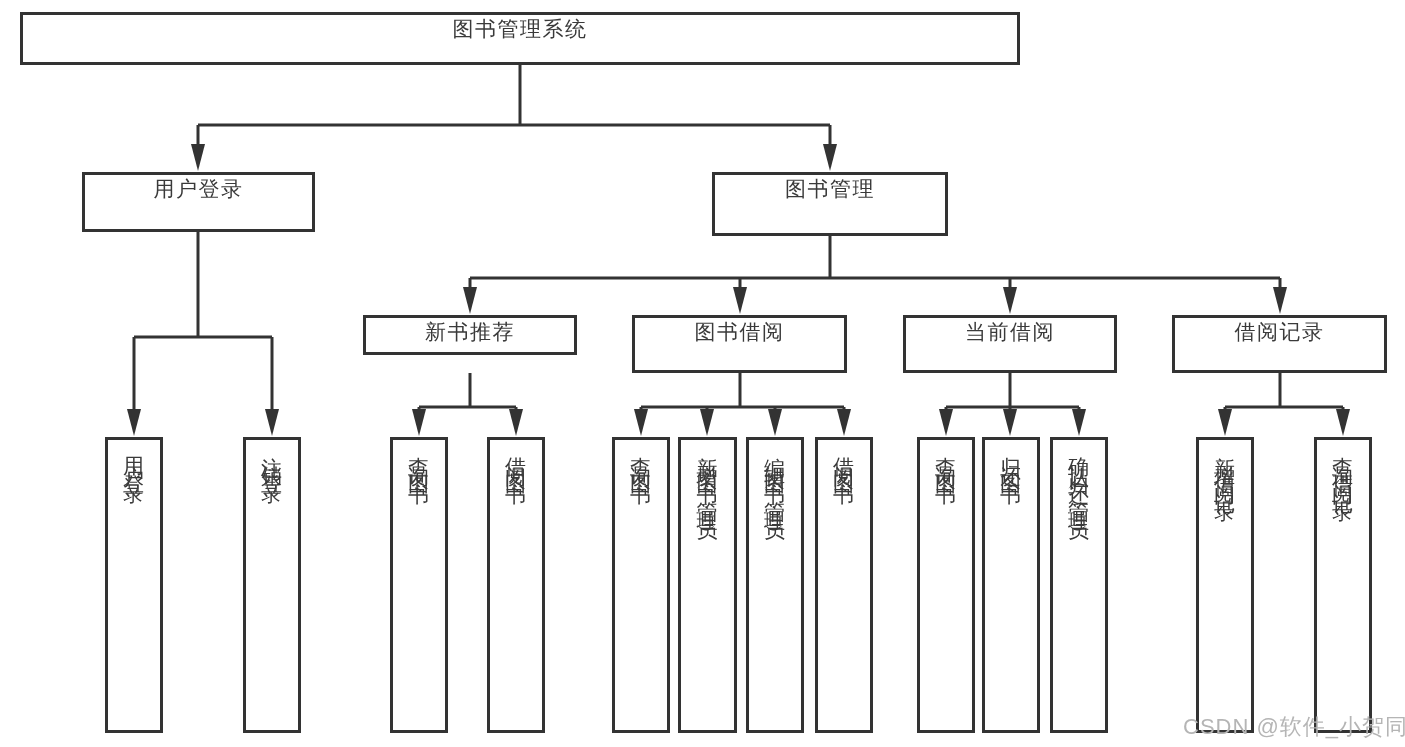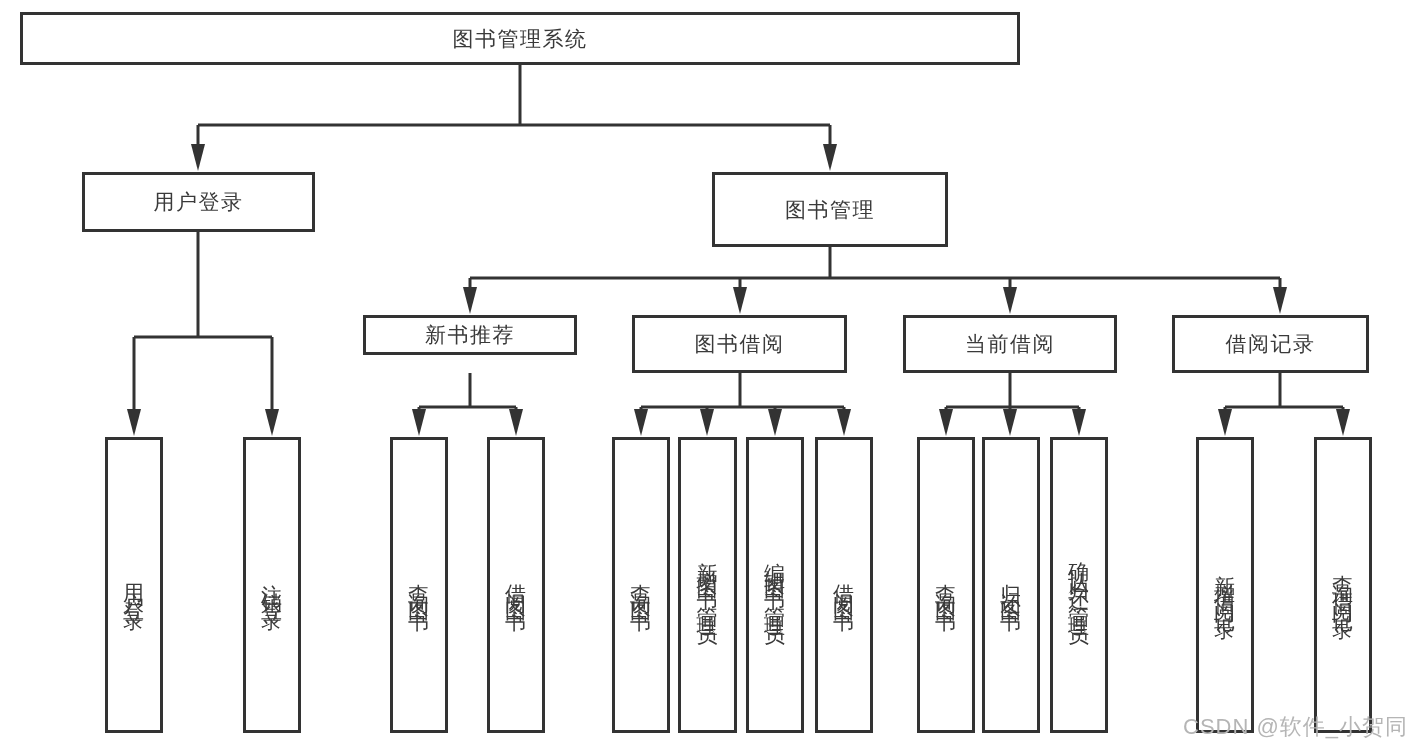--- a/index.html
+++ b/index.html
@@ -17,21 +17,21 @@
     overflow:hidden;
   }
   #wires{position:absolute;left:0;top:0;width:1405px;height:747px;}
   #wires .wire{stroke:var(--line);stroke-width:3;fill:none;}
   #wires .head{fill:var(--line);stroke:none;}
   .node{
     position:absolute;
     border:3px solid var(--line);
     background:var(--bg);
     color:var(--text);
-    display:flex;align-items:center;justify-content:center;
+    display:flex;align-items:flex-start;justify-content:center;
     box-sizing:border-box;
     font-size:21px;
     letter-spacing:1.5px;
   }
   .leaf span{
     writing-mode:vertical-rl;
     text-orientation:mixed;
     letter-spacing:9px;
     line-height:1;
     font-size:21px;
@@ -106,34 +106,34 @@
       <polygon class="head" points="1336,409 1350,409 1343,436"></polygon>
     </svg>
 
   <div class="node" style="left:20px;top:12px;width:1000px;height:53px">
     <span>图书管理系统</span>
   </div>
 
   <div class="node" style="left:82px;top:172px;width:233px;height:60px">
     <span>用户登录</span>
   </div>
-  <div class="node" style="left:712px;top:172px;width:236px;height:75px">
+  <div class="node" style="left:712px;top:172px;width:236px;height:64px">
     <span>图书管理</span>
   </div>
 
   <div class="node" style="left:363px;top:315px;width:214px;height:40px">
     <span>新书推荐</span>
   </div>
   <div class="node" style="left:632px;top:315px;width:215px;height:58px">
     <span>图书借阅</span>
   </div>
   <div class="node" style="left:903px;top:315px;width:214px;height:58px">
     <span>当前借阅</span>
   </div>
-  <div class="node" style="left:1172px;top:315px;width:197px;height:58px">
+  <div class="node" style="left:1172px;top:315px;width:215px;height:58px">
     <span>借阅记录</span>
   </div>
 
   <div class="node leaf" style="left:105px;top:437px;width:58px;height:296px">
     <span>用户登录</span>
   </div>
   <div class="node leaf" style="left:243px;top:437px;width:58px;height:296px">
     <span>注销登录</span>
   </div>
 

